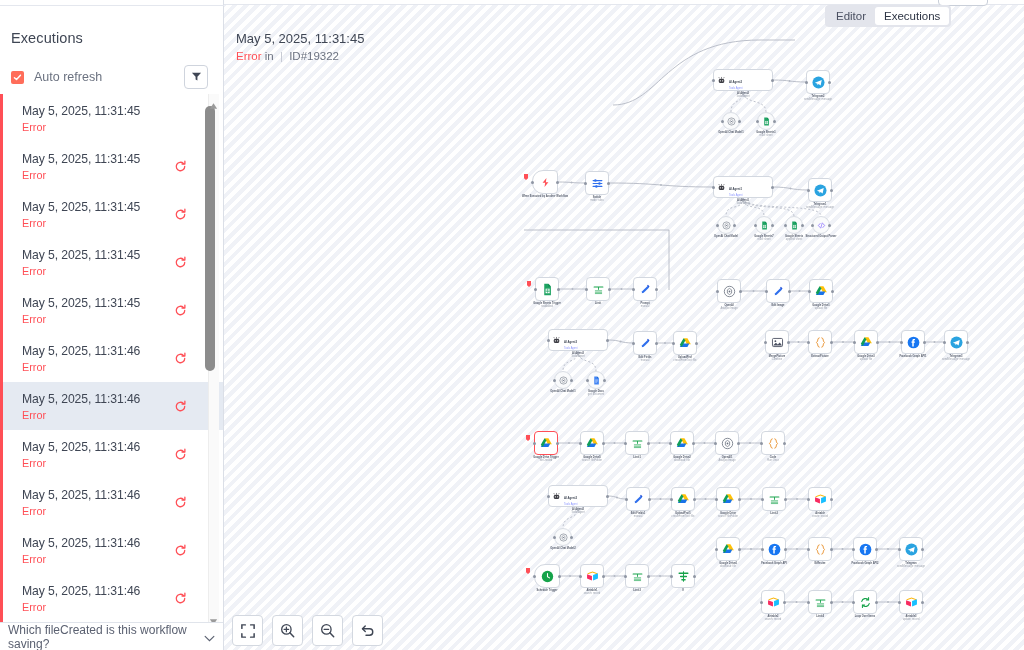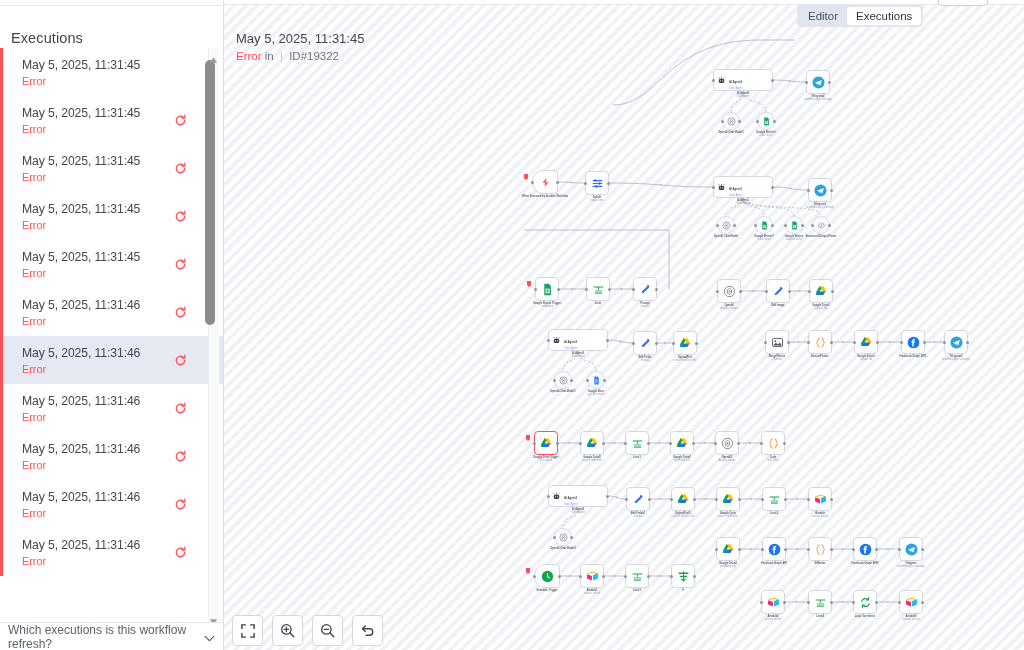--- a/index.html
+++ b/index.html
@@ -113,21 +113,21 @@
         #f0f2f7 4px, #f0f2f7 8px);
     overflow: hidden;
   }
   #canvas-top-strip {
     position: absolute; left: 0; top: 0; width: 100%; height: 5px;
     background: #ffffff; border-bottom: 1px solid #e4e7ee;
   }
 
   
   #tabs {
-    position: absolute; left: 573px; top: 5px;
+    position: absolute; left: 601px; top: 5px;
     height: 22px; background: #e3e5ec; border-radius: 4px;
     display: flex; align-items: center; padding: 2px; z-index: 40;
   }
   .tab {
     font-size: 11.5px; color: #4b5162; padding: 3px 9px; border-radius: 3px;
     line-height: 12px;
   }
   .tab.active { background: #ffffff; color: #2d3444; }
 
   
@@ -189,20 +189,35 @@
 </head>
 <body>
 
 <div id="app">
 
   <aside id="sidebar">
     <div id="sidebar-top-rule"></div>
 
     <div class="sidebar-title">Executions</div>
 
+    <div class="autorefresh-row">
+      <span class="cb">
+        <svg width="9" height="9" viewBox="0 0 10 10" aria-hidden="true">
+          <path d="M1.6 5.2 L3.9 7.3 L8.3 2.4" stroke="#ffffff" stroke-width="1.6" fill="none" stroke-linecap="round" stroke-linejoin="round"></path>
+        </svg>
+      </span>
+      <span class="autorefresh-label">Auto refresh</span>
+      <span class="filter-btn">
+        <span>
+          <svg width="11" height="11" viewBox="0 0 12 12" aria-hidden="true">
+            <path d="M1 2 H11 L7 6.4 V10.3 L5 9.2 V6.4 Z" fill="#3f4654"></path>
+          </svg>
+        </span>
+      </span>
+    </div>
 
     <div id="exec-list-wrap">
       <div id="exec-list">
           <div class="exec-item">
             <span class="exec-texts"><span class="exec-date">May 5, 2025, 11:31:45</span><span class="exec-status" style="display:block">Error</span></span>
             <span class="retry-ico empty"><svg width="13" height="13" viewBox="0 0 16 16">
                 <path d="M13.2 8a5.2 5.2 0 1 1-1.6-3.75" stroke="#ff4f56" stroke-width="1.6" fill="none" stroke-linecap="round"></path>
                 <path d="M13.4 1.4v3.5h-3.5" stroke="#ff4f56" stroke-width="1.6" fill="none" stroke-linecap="round" stroke-linejoin="round"></path>
               </svg></span>
           </div>
@@ -287,21 +302,21 @@
           </svg>
       </span>
       <span id="sb-arrow-down">
         <svg width="9" height="8" viewBox="0 0 10 8">
             <path d="M5 7 L9 1 H1 Z" fill="#9a9a9a"></path>
           </svg>
       </span>
     </div>
 
     <div id="sidebar-footer">
-      <span class="footer-text">Which executions is this workflow refresh?</span>
+      <span class="footer-text">Which fileCreated is this workflow saving?</span>
       <span class="footer-chev">
         <svg width="11" height="7" viewBox="0 0 12 8">
             <path d="M1 1.6 L6 6.4 L11 1.6" stroke="#5b6171" stroke-width="1.3" fill="none" stroke-linecap="round"></path>
           </svg>
       </span>
     </div>
   </aside>
 
   <main id="canvas">
     <div id="canvas-top-strip"></div>

